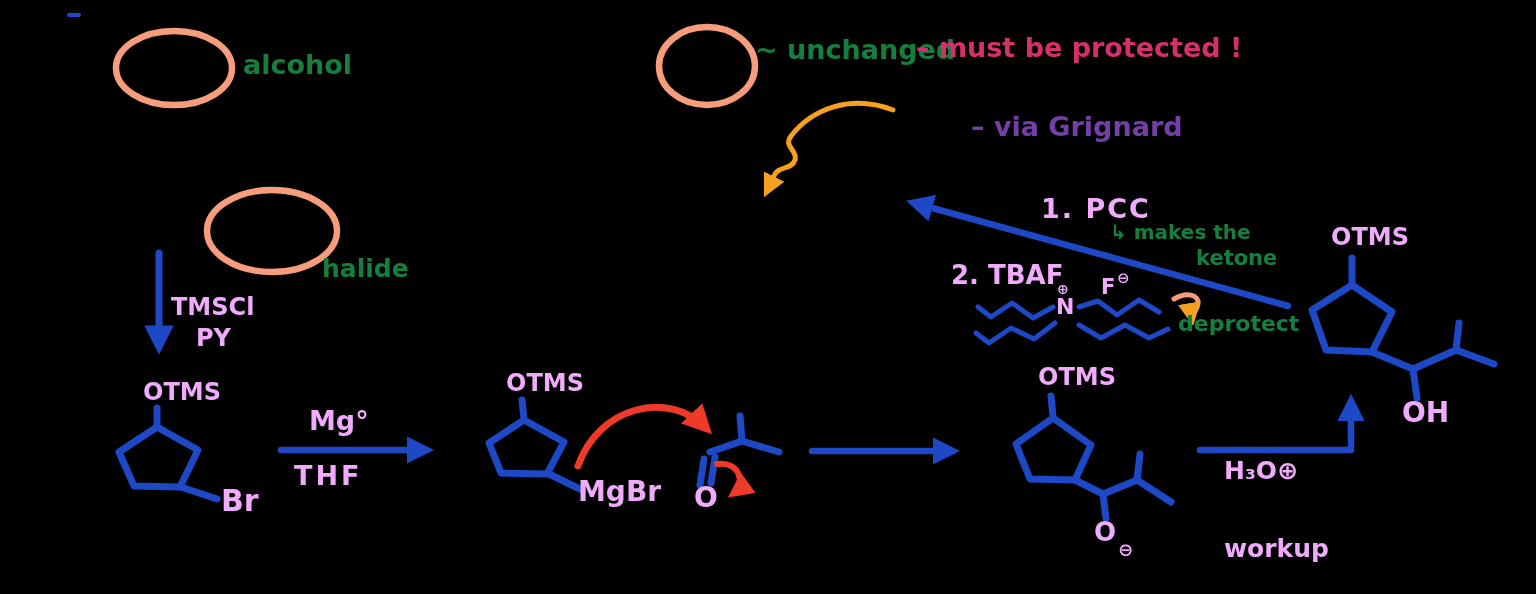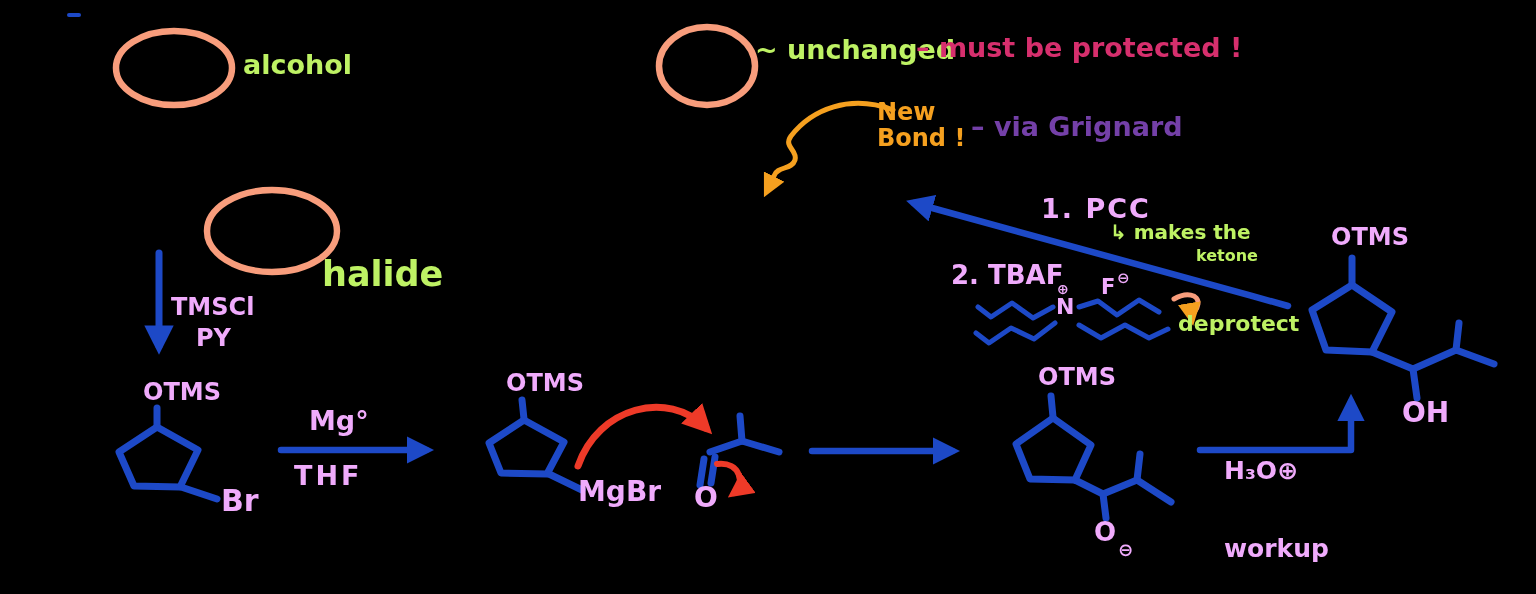--- a/index.html
+++ b/index.html
@@ -6,21 +6,21 @@
   .canvas {
     position:relative; width:1536px; height:594px; background:#000;
     overflow:hidden; font-family:"DejaVu Sans", sans-serif;
   }
   svg.draw { position:absolute; left:0; top:0; }
   .t {
     position:absolute; font-weight:bold; white-space:nowrap; line-height:1.1;
     font-family:"DejaVu Sans", sans-serif;
   }
   .blue   { color:#f0abfc; }
-  .salmon { color:#bef264; }
+  .salmon { color:#15803d; }
   .pink   { color:#d62f6d; }
   .orange { color:#f5a01f; }
   .purple { color:#7440a8; }
   .pre    { white-space:pre-line; }
 </style>
 </head>
 <body>
 
 <div class="canvas">
 
@@ -101,32 +101,30 @@
       <path d="M1055 323 L1034 339 L1011 328 L989 343 L976 333"></path>
       <path d="M1079 307 L1098 301 L1117 315 L1139 300 L1159 312"></path>
       <path d="M1079 325 L1101 338 L1125 325 L1149 338 L1168 329"></path>
     </g>
 
     <path d="M893 110 C850 94 812 109 791 136 C783 147 798 150 795 160 C792 170 777 166 774 176 C772 183 769 187 767 191" fill="none" stroke="#f5a01f" stroke-width="5" stroke-linecap="round" marker-end="url(#mo)"></path>
     <path d="M1174 299 C1186 292 1199 294 1198 304 C1197 312 1191 313 1192 319" fill="none" stroke="#f89d7c" stroke-width="5" stroke-linecap="round" marker-end="url(#mo)"></path>
   </svg>
 
   <span class="t salmon" style="left:243px; top:50px; font-size:27px;">alcohol</span>
-  <span class="t salmon" style="left:322px; top:255px; font-size:35px;">halide</span>
+  <span class="t salmon" style="left:322px; top:255px; font-size:25px;">halide</span>
 
   <span class="t salmon" style="left:755px; top:35px; font-size:27px;">~ unchanged</span>
   <span class="t pink" style="left:916px; top:33px; font-size:27px;">– must be protected !</span>
 
-  <span class="t orange pre" style="left:877px; top:99px; font-size:24px;">New
-Bond !</span>
   <span class="t purple" style="left:971px; top:112px; font-size:27px;">– via Grignard</span>
 
   <span class="t blue" style="left:1041px; top:194px; font-size:27px; letter-spacing:2px;">1. PCC</span>
   <span class="t salmon" style="left:1110px; top:221px; font-size:20px;">↳ makes the</span>
-  <span class="t salmon" style="left:1196px; top:247px; font-size:16px;">ketone</span>
+  <span class="t salmon" style="left:1196px; top:247px; font-size:21px;">ketone</span>
 
   <span class="t blue" style="left:951px; top:261px; font-size:26px;">2. TBAF</span>
   <span class="t blue" style="left:1057px; top:282px; font-size:14px;">⊕</span>
   <span class="t blue" style="left:1056px; top:295px; font-size:22px;">N</span>
   <span class="t blue" style="left:1101px; top:276px; font-size:21px;">F</span>
   <span class="t blue" style="left:1117px; top:270px; font-size:15px;">⊖</span>
   <span class="t salmon" style="left:1178px; top:312px; font-size:22px;">deprotect</span>
 
   <span class="t blue" style="left:171px; top:294px; font-size:24px;">TMSCl</span>
   <span class="t blue" style="left:196px; top:325px; font-size:24px;">PY</span>

